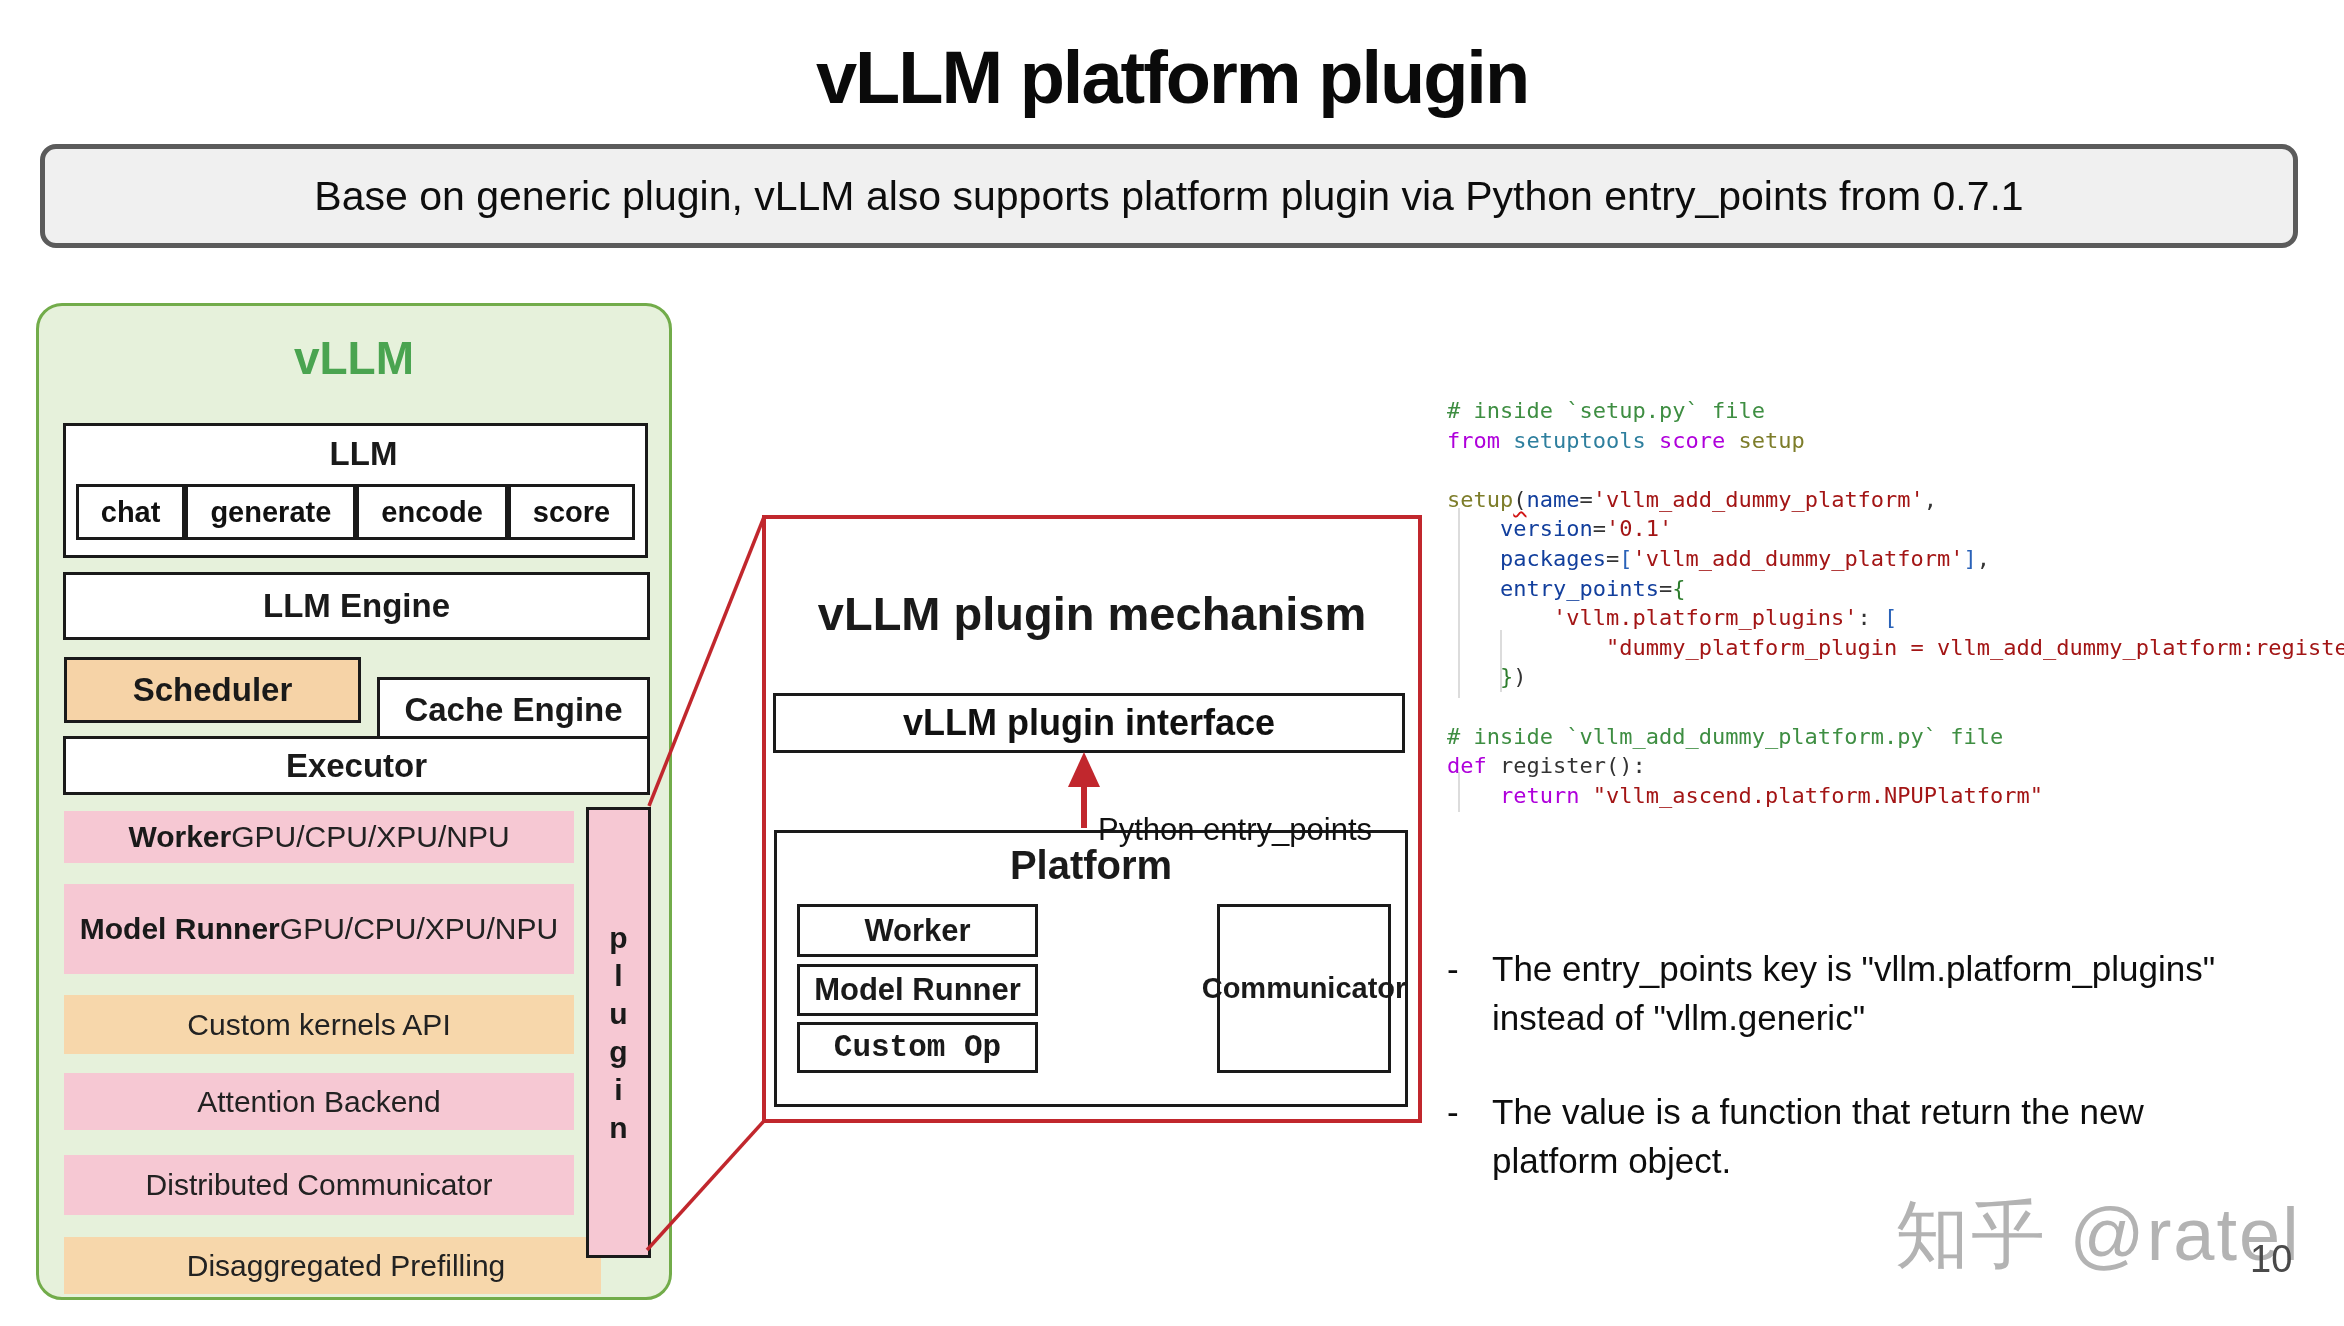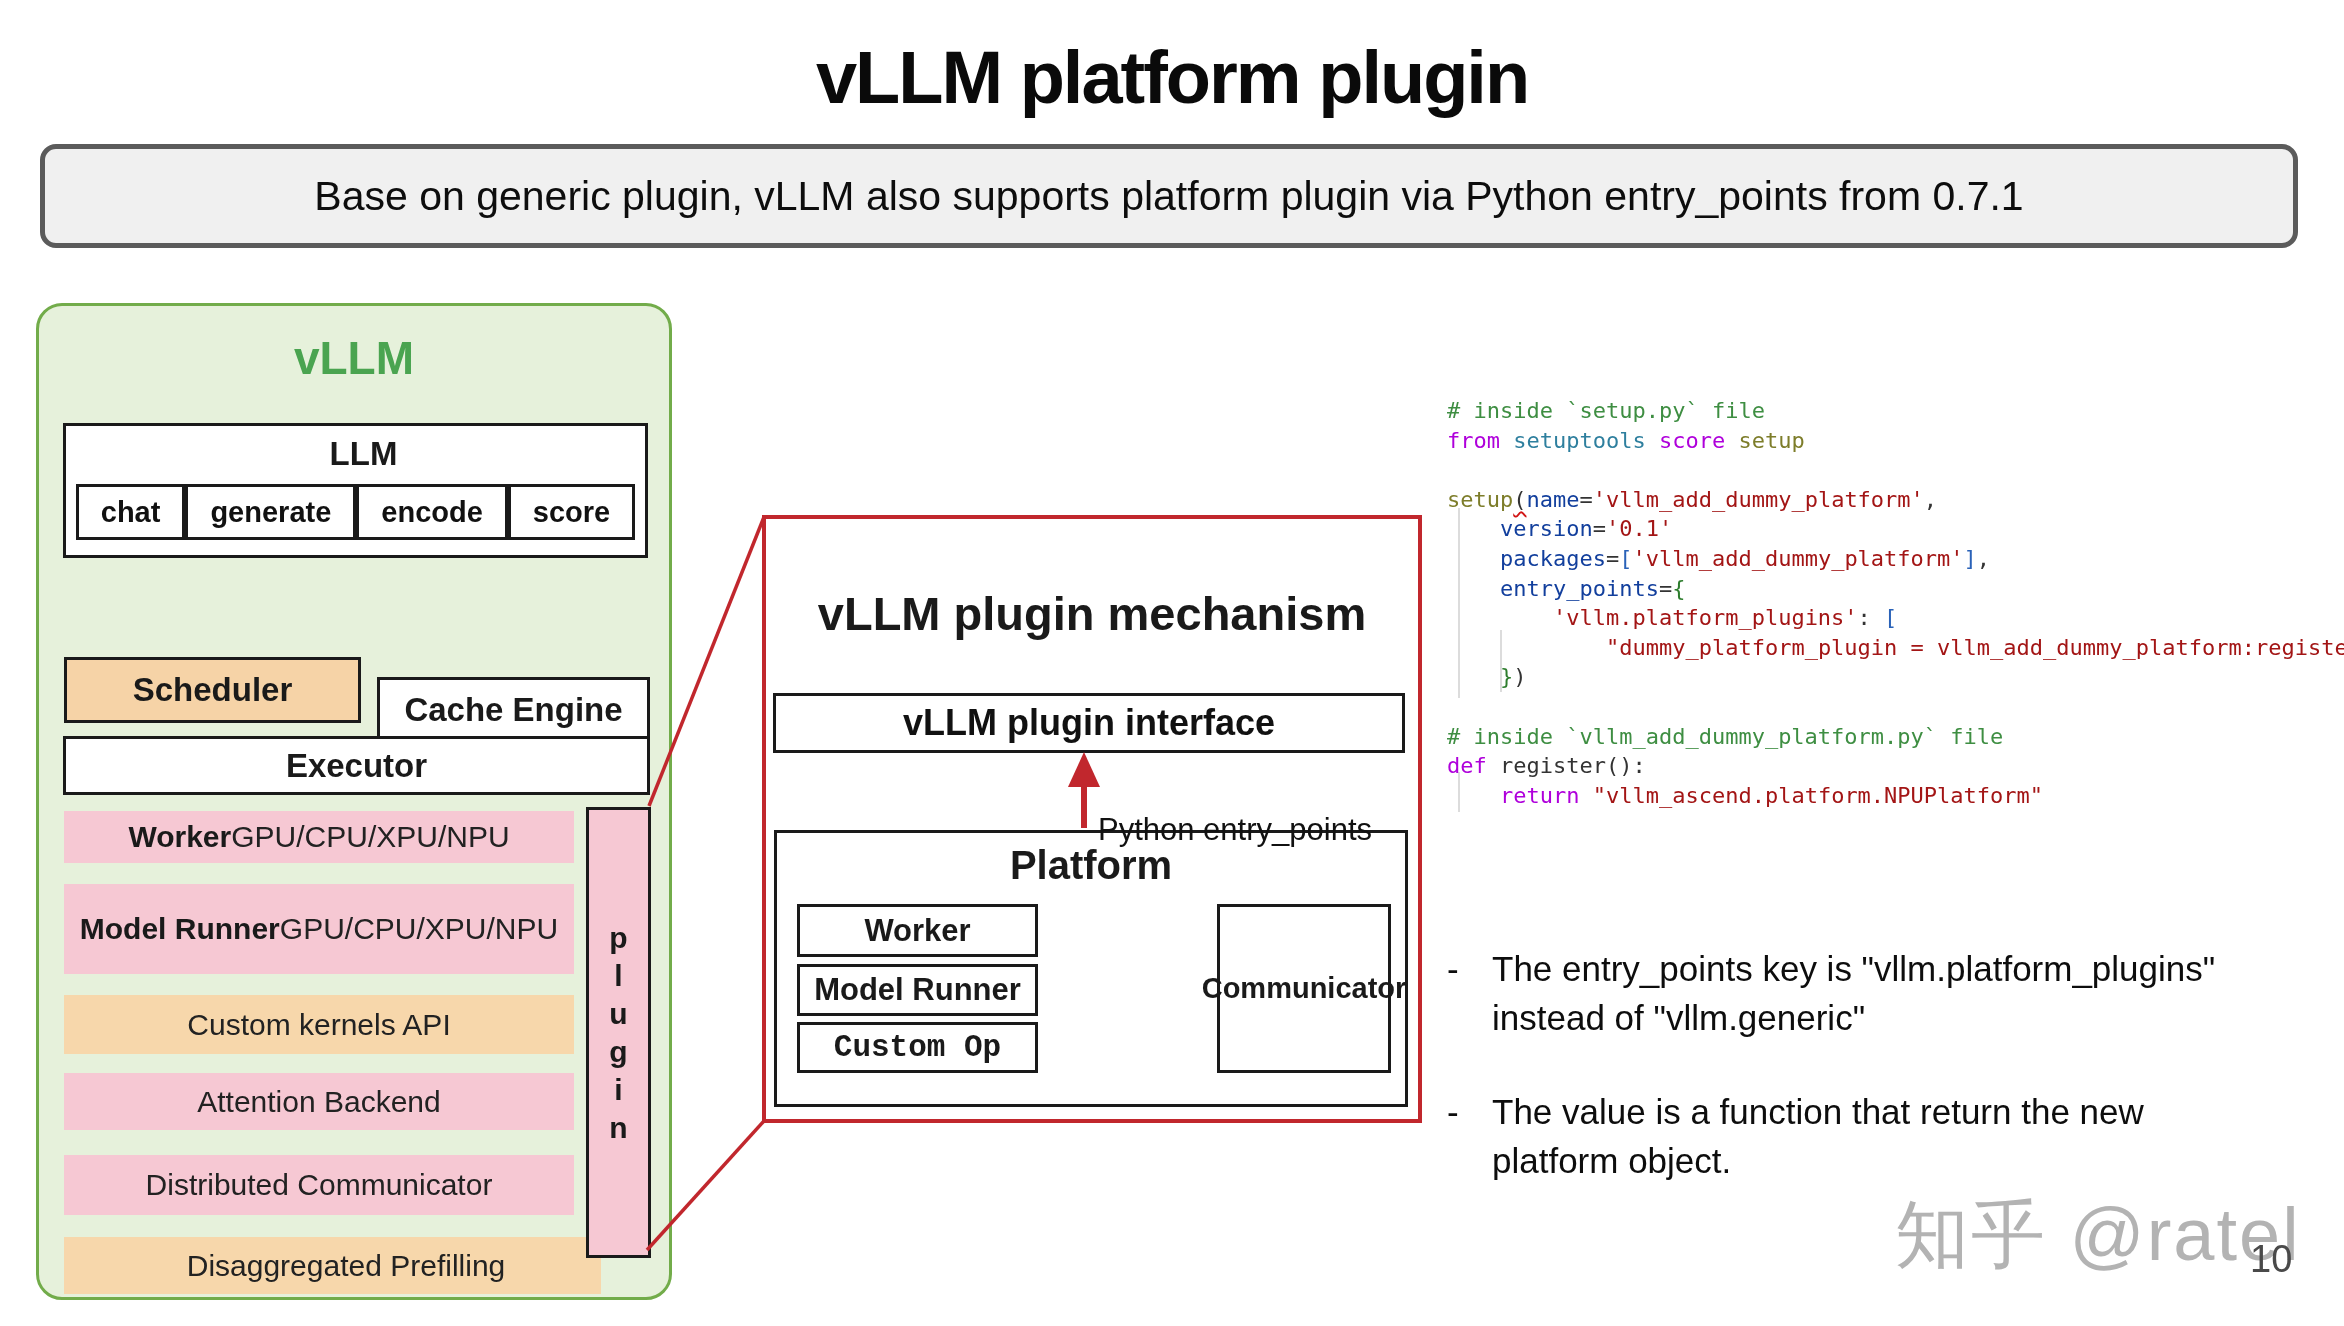--- a/index.html
+++ b/index.html
@@ -120,20 +120,21 @@
   <div class="abs wbox llm-box">
     <div class="abs llm-label center-text">LLM</div>
     <div class="abs llm-methods">
       <div class="method-box">chat</div>
       <div class="method-box">generate</div>
       <div class="method-box">encode</div>
       <div class="method-box">score</div>
     </div>
   </div>
 
+  <div class="abs wbox engine-box center-text">LLM Engine</div>
   <div class="abs sched-box center-text">Scheduler</div>
   <div class="abs wbox cache-box center-text">Cache Engine</div>
   <div class="abs wbox exec-box center-text">Executor</div>
 
   <div class="abs row pink r-worker">
     <b>Worker</b>
       <span> GPU/CPU/XPU/NPU</span>
   </div>
   <div class="abs row pink r-modelrunner">
     <b>Model Runner</b>

